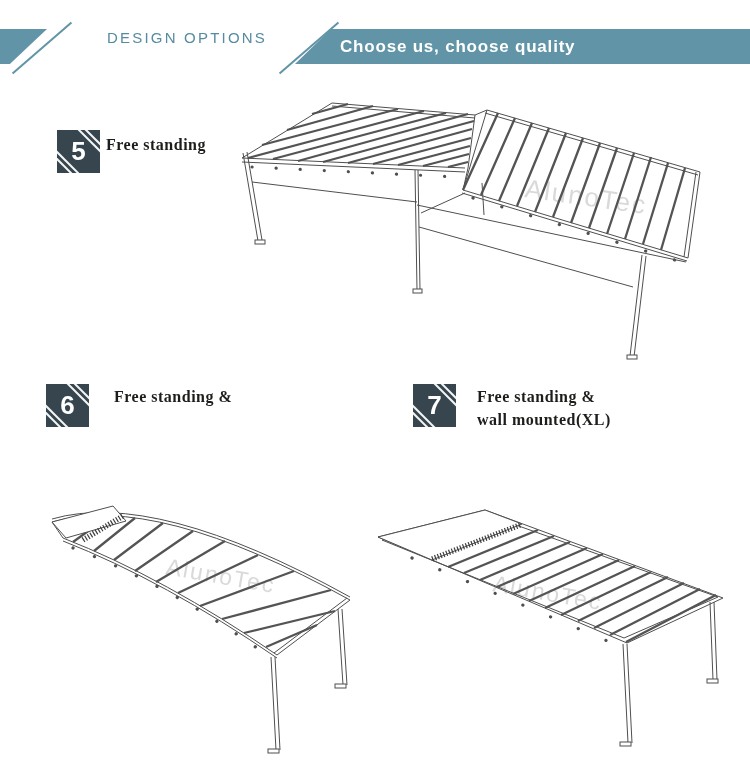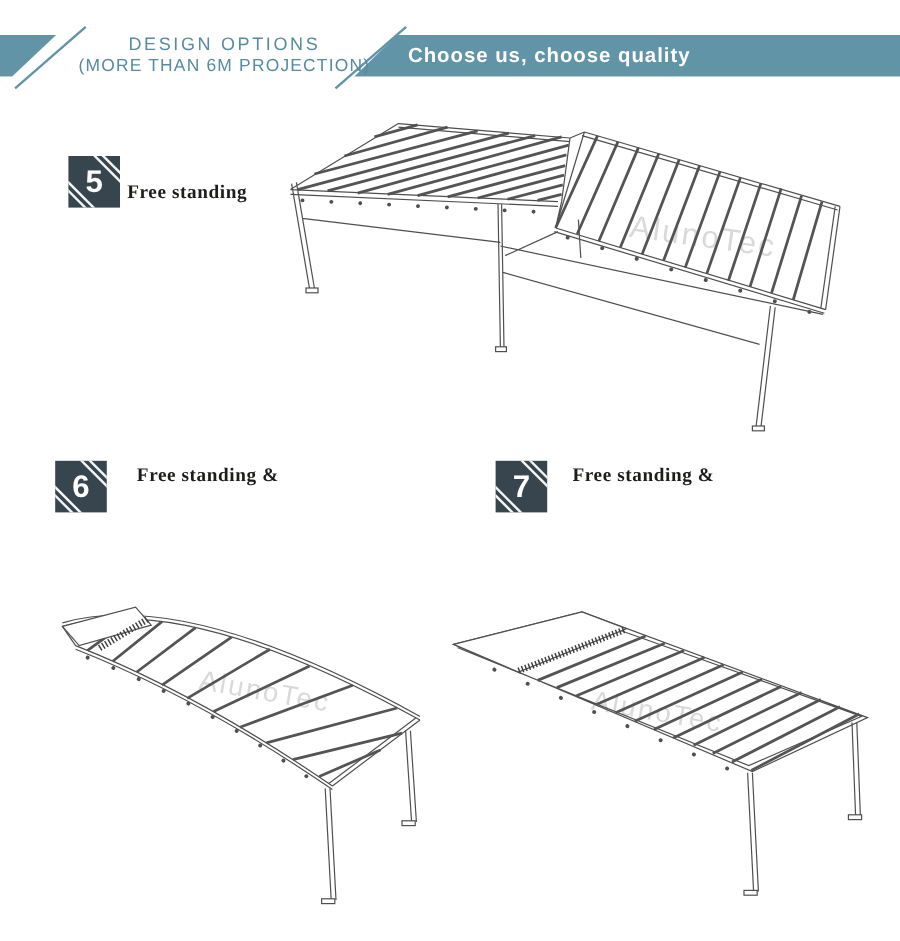--- a/index.html
+++ b/index.html
@@ -59,33 +59,32 @@
 
 <div>
 
   <div>
     <div class="band-left"></div>
     <div class="band-right"></div>
     <div class="diag d1"></div>
     <div class="diag d2"></div>
     <div class="header-title">
       <span class="l1">DESIGN OPTIONS</span>
-      <span class="l2">(MORE THAN 6M PROJECTION)</span>
     </div>
     <div class="banner">Choose us, choose quality</div>
   </div>
 
   <div class="badge" style="left:57px;top:130px">
     <span class="stripe" style="top:-12px;right:5px"></span>
     <span class="stripe" style="top:-12px;right:12px"></span>
     <span class="stripe" style="bottom:-12px;left:5px"></span>
     <span class="stripe" style="bottom:-12px;left:12px"></span>
     <span class="num">5</span>
   </div>
-  <div class="label" style="left:106px;top:149px">
+  <div class="label" style="left:106px;top:133px">
     <span>Free standing</span>
   </div>
 
   <svg class="drawing" style="left:218px;top:93px" width="512" height="275" viewBox="0 0 512 275">
     <text class="wm" x="306" y="104" font-size="26" transform="rotate(8 306 104)">AlunoTec</text>
 
     <path class="slats" d="
       M94 21 L130 11 M69 37 L155 13 M44 52 L180 16
       M30 65 L206 18 M55 66 L228 20 M80 68 L250 21
       M105 69 L256 28 M130 70 L254 36 M155 71 L253 45
@@ -156,20 +155,21 @@
 
   <div class="badge" style="left:413px;top:384px">
     <span class="stripe" style="top:-12px;right:5px"></span>
     <span class="stripe" style="top:-12px;right:12px"></span>
     <span class="stripe" style="bottom:-12px;left:5px"></span>
     <span class="stripe" style="bottom:-12px;left:12px"></span>
     <span class="num">7</span>
   </div>
   <div class="label" style="left:477px;top:385px">
     <span style="display:block">Free standing &amp;</span>
+    <span style="display:block">wall mounted(XL)</span>
   </div>
 
   <svg class="drawing" style="left:372px;top:505px" width="375" height="250" viewBox="0 0 375 250">
     <text class="wm" x="120" y="86" font-size="23" transform="rotate(10 120 86)">AlunoTec</text>
 
     <path class="frame" d="
       M6 32 L113 5 L351 93 L255 138 Z
       M10 35 L113 9 L346 92 L252 133 Z"></path>
 
     <path class="slats" d="

